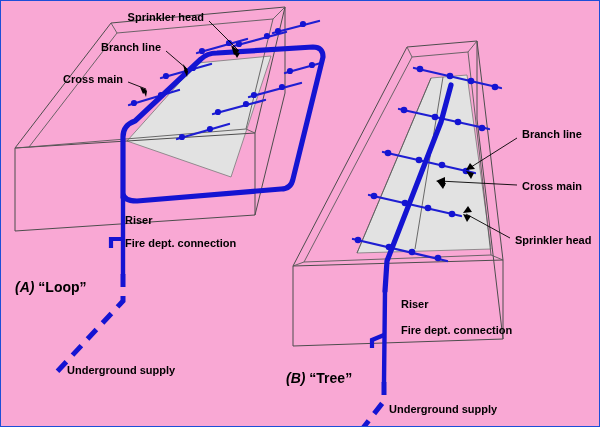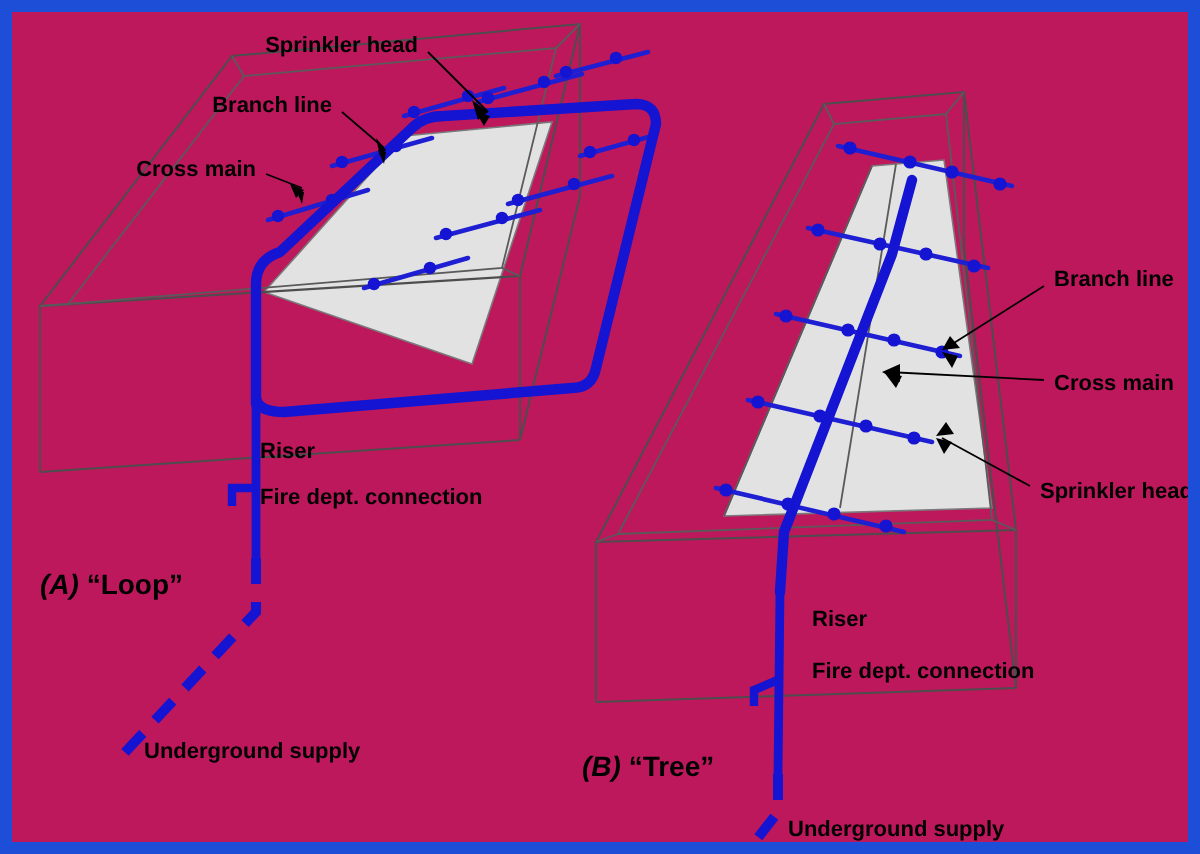--- a/index.html
+++ b/index.html
@@ -4,22 +4,22 @@
 <style>
   html, body {
     margin: 0;
     padding: 0;
     background: #ffffff;
   }
   #figure-root {
     position: relative;
     width: 600px;
     height: 427px;
-    background: #be185d;
-    border: 6px solid #1d4ed8;
+    background: #f9a8d4;
+    border: 1px solid #1d4ed8;
     box-sizing: border-box;
     overflow: hidden;
     font-family: "Liberation Sans", sans-serif;
   }
   #figure-svg {
     display: block;
     width: 600px;
     height: 427px;
   }
   .lbl {

